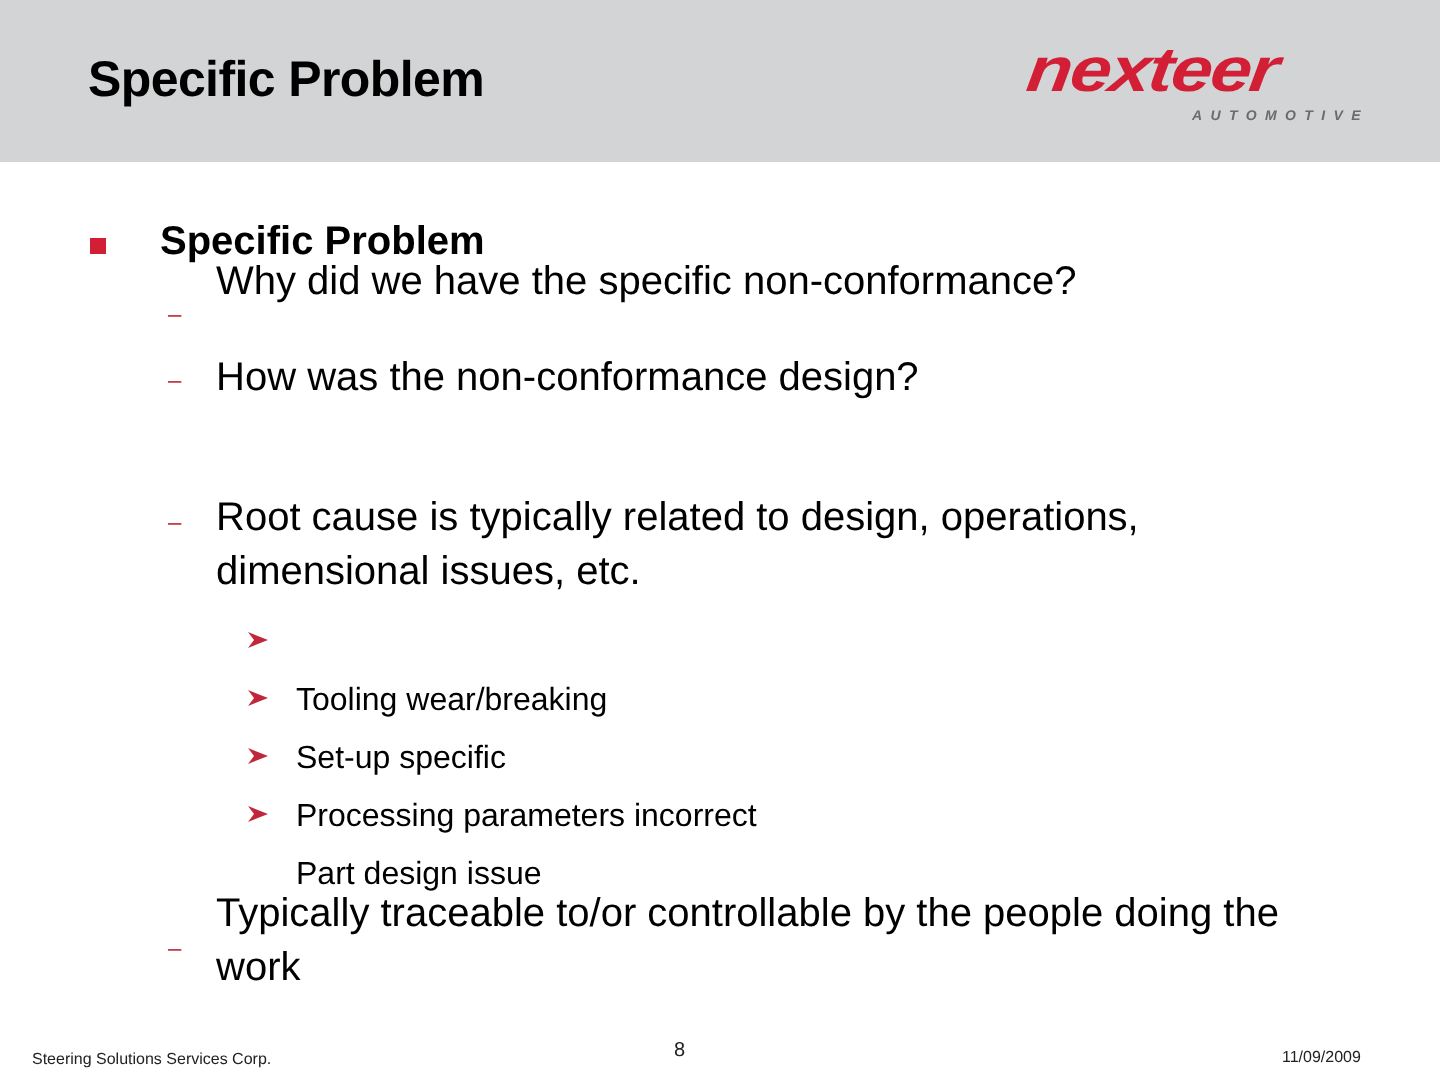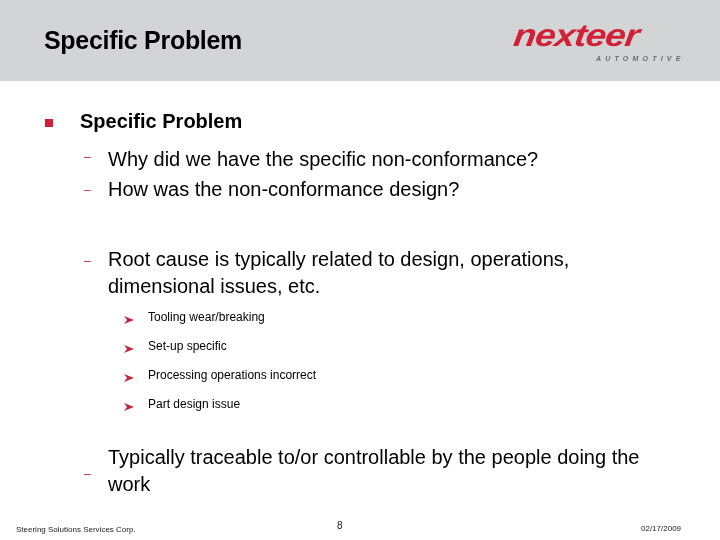--- a/index.html
+++ b/index.html
@@ -46,21 +46,21 @@
       background: #d31f36;
     }
     .l2 {
       position: absolute; left: 108px; font-size: 20px; line-height: 27px;
       width: 590px;
     }
     .l2-bullet {
       position: absolute; left: 84px; font-size: 12px; color: #c0273b;
     }
     .l3 {
-      position: absolute; left: 148px; font-size: 12px;
+      position: absolute; left: 148px; font-size: 16px; margin-top: 32px;
     }
     .l3-bullet {
       position: absolute; left: 124px; width: 10px; height: 10px;
     }
     .footer-left {
       position: absolute; left: 16px; top: 525px; font-size: 8px; color: #222;
     }
     .footer-center {
       position: absolute; left: 337px; top: 520px; font-size: 10px; color: #222;
     }
@@ -77,47 +77,47 @@
     <div class="logo-word">nexteer</div>
     <div class="logo-sub">AUTOMOTIVE</div>
   </div>
 </div>
 
 <div class="content">
   <div class="l1-bullet"></div>
   <div class="l1">Specific Problem</div>
 
   <span class="l2-bullet" style="top:150px">–</span>
-  <div class="l2" style="top:146px">Why did we have the specific non-conformance?</div>
+  <div class="l2" style="top:128px">Why did we have the specific non-conformance?</div>
 
   <span class="l2-bullet" style="top:183px">–</span>
   <div class="l2" style="top:176px">How was the non-conformance design?</div>
 
   <span class="l2-bullet" style="top:254px">–</span>
   <div class="l2" style="top:246px; width:570px">Root cause is typically related to design, operations, dimensional issues, etc.</div>
 
   <svg class="l3-bullet" style="top:315px" viewBox="0 0 10 10">
       <path d="M0,1 L10,5 L0,9 L3,5 Z" fill="#c0273b"></path>
     </svg>
   <div class="l3" style="top:310px">Tooling wear/breaking</div>
 
   <svg class="l3-bullet" style="top:344px" viewBox="0 0 10 10">
       <path d="M0,1 L10,5 L0,9 L3,5 Z" fill="#c0273b"></path>
     </svg>
   <div class="l3" style="top:339px">Set-up specific</div>
 
   <svg class="l3-bullet" style="top:373px" viewBox="0 0 10 10">
       <path d="M0,1 L10,5 L0,9 L3,5 Z" fill="#c0273b"></path>
     </svg>
-  <div class="l3" style="top:368px">Processing operations incorrect</div>
+  <div class="l3" style="top:368px">Processing parameters incorrect</div>
 
   <svg class="l3-bullet" style="top:402px" viewBox="0 0 10 10">
       <path d="M0,1 L10,5 L0,9 L3,5 Z" fill="#c0273b"></path>
     </svg>
   <div class="l3" style="top:397px">Part design issue</div>
 
   <span class="l2-bullet" style="top:467px">–</span>
   <div class="l2" style="top:444px; width:560px">Typically traceable to/or controllable by the people doing the work</div>
 </div>
 
 <div class="footer-left">Steering Solutions Services Corp.</div>
 <div class="footer-center">8</div>
-<div class="footer-right">02/17/2009</div>
+<div class="footer-right">11/09/2009</div>
 
 </body></html>

